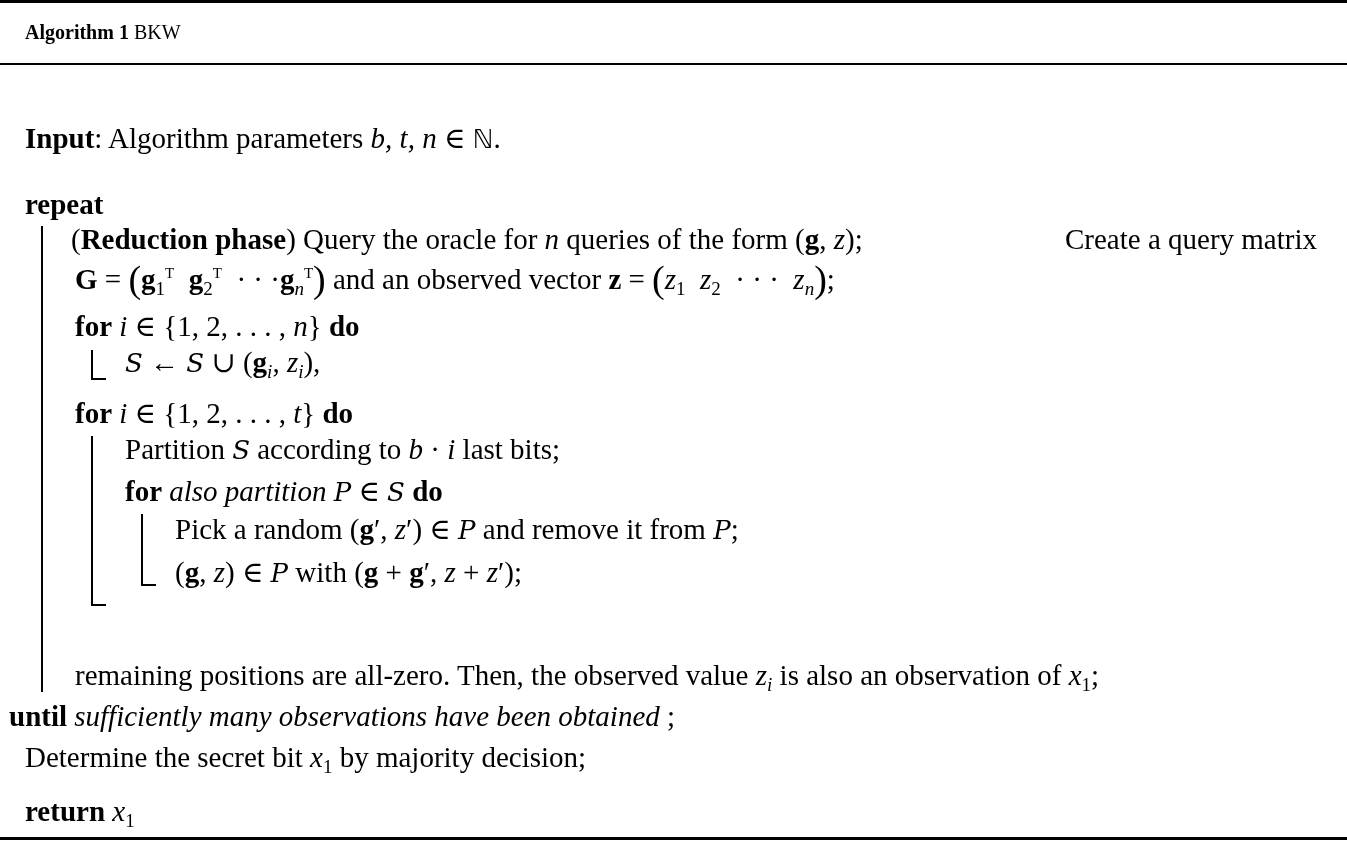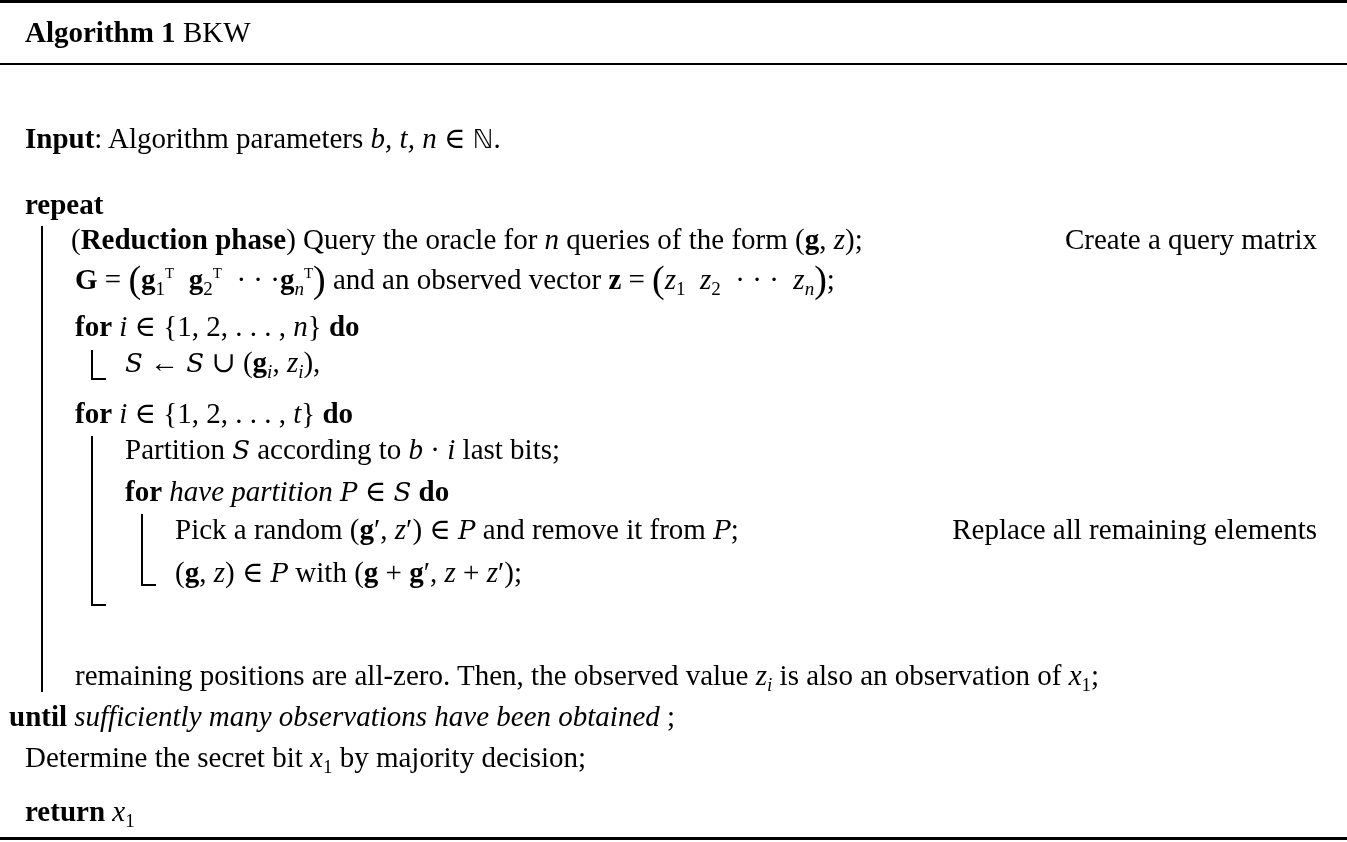--- a/index.html
+++ b/index.html
@@ -5,21 +5,21 @@
   html, body { margin: 0; padding: 0; background: #ffffff; }
   body {
     width: 1347px; height: 842px; position: relative; overflow: hidden;
     font-family: "Liberation Serif", "DejaVu Serif", serif;
     color: #000; font-size: 29px;
   }
   .rule { position: absolute; left: 0; width: 1347px; background: #000; }
   .rule.top { top: 0; height: 3px; }
   .rule.mid { top: 63px; height: 2px; }
   .rule.bot { top: 837px; height: 3px; }
-  .caption { position: absolute; left: 25px; top: 14px; font-size: 29px; line-height: 36px; white-space: nowrap; }
+  .caption { position: absolute; left: 25px; top: 14px; font-size: 20px; line-height: 36px; white-space: nowrap; }
   .line { position: absolute; white-space: nowrap; line-height: 34px; font-size: 29px; }
   .full { right: 30px; display: flex; justify-content: space-between; }
   b { font-weight: bold; }
   i { font-style: italic; }
   sub, sup { font-size: 19px; line-height: 0; }
   sub { vertical-align: -6px; }
   sup { vertical-align: 11px; font-size: 15px; }
   .bf { font-weight: bold; font-style: normal; }
   .cal { font-family: "DejaVu Serif", serif; font-style: italic; font-size: 26px; }
   .bbb { font-family: "DejaVu Sans", sans-serif; font-size: 26px; }
@@ -68,28 +68,27 @@
   <b>for</b> <i>i</i> ∈ {1, 2, . . . , <i>t</i>} <b>do</b>
 </div>
 <div class="vbar" style="left:91px; top:436px; height:170px;"></div>
 <div class="hfoot" style="left:91px; top:604px; width:15px;"></div>
 
 <div class="line" style="left:125px; top:432px;">
   <span>Partition </span><span class="cal">S</span><span> according to </span><i>b</i> · <i>i</i><span> last bits;</span>
 </div>
 
 <div class="line" style="left:125px; top:474px;">
-  <b>for</b> <i>have partition</i> <span class="cal">P</span> ∈ <span class="cal">S</span> <b>do</b>
+  <b>for</b> <i>also partition</i> <span class="cal">P</span> ∈ <span class="cal">S</span> <b>do</b>
 </div>
 <div class="vbar" style="left:141px; top:514px; height:72px;"></div>
 <div class="hfoot" style="left:141px; top:584px; width:15px;"></div>
 
 <div class="line full" style="left:175px; top:512px;">
   <span><span>Pick a random </span>(<span class="bf">g</span>′, <i>z</i>′) ∈ <span class="cal">P</span><span> and remove it from </span><span class="cal">P</span>;</span>
-  <span>Replace all remaining elements</span>
 </div>
 <div class="line" style="left:175px; top:555px;">
   (<span class="bf">g</span>, <i>z</i>) ∈ <span class="cal">P</span><span> with </span>(<span class="bf">g</span> + <span class="bf">g</span>′, <i>z</i> + <i>z</i>′);
 </div>
 
 <div class="line full" style="left:75px; top:617px;">
 </div>
 <div class="line" style="left:75px; top:658px;">
   <span>remaining positions are all-zero. Then, the observed value </span><i>z</i><sub><i>i</i></sub><span> is also an observation of </span><i>x</i><sub>1</sub>;
 </div>

